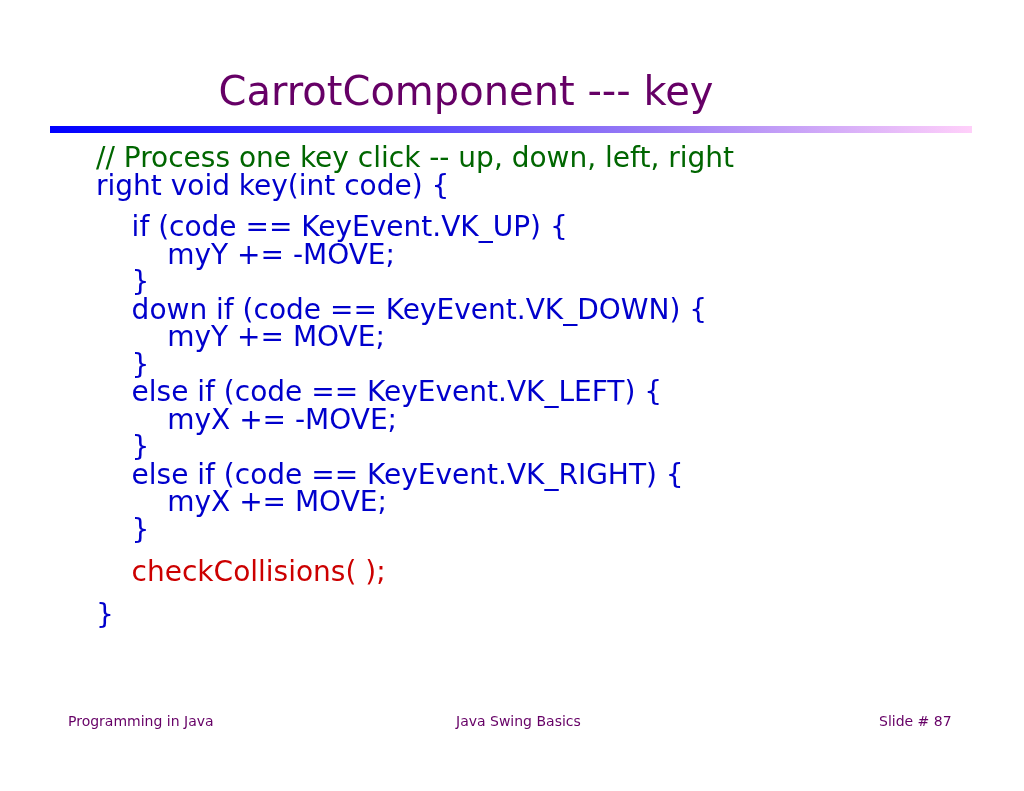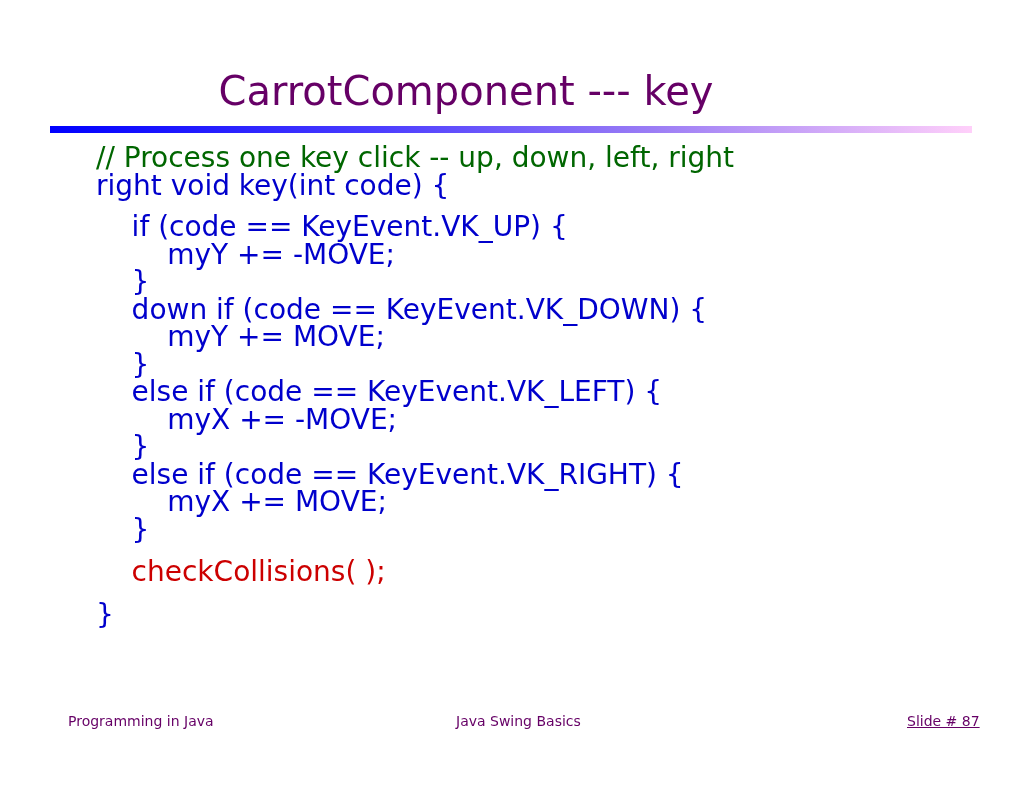--- a/index.html
+++ b/index.html
@@ -12,21 +12,21 @@
     .code { position: absolute; left: 96px; top: 144px; font-size: 28px; line-height: 27.5px; }
     .line { white-space: pre; height: 27.5px; }
     .comment { color: #006600; }
     .blue { color: #0000cc; }
     .red { color: #cc0000; }
     .gap { height: 14px; }
     .gap-small { height: 15px; }
     .footer { position: absolute; top: 713px; font-size: 14px; color: #660066; }
     .footer.left { left: 68px; text-align: center; }
     .footer.center { left: 456px; }
-    .footer.right { left: 907px; text-decoration: underline; }
+    .footer.right { left: 879px; }
   </style>
 </head>
 <body>
 
 <div class="title">CarrotComponent --- key</div>
 <div class="rule"></div>
 
 <div class="code">
   <div class="line comment">// Process one key click -- up, down, left, right</div>
   <div class="line blue">right void key(int code) {</div>

